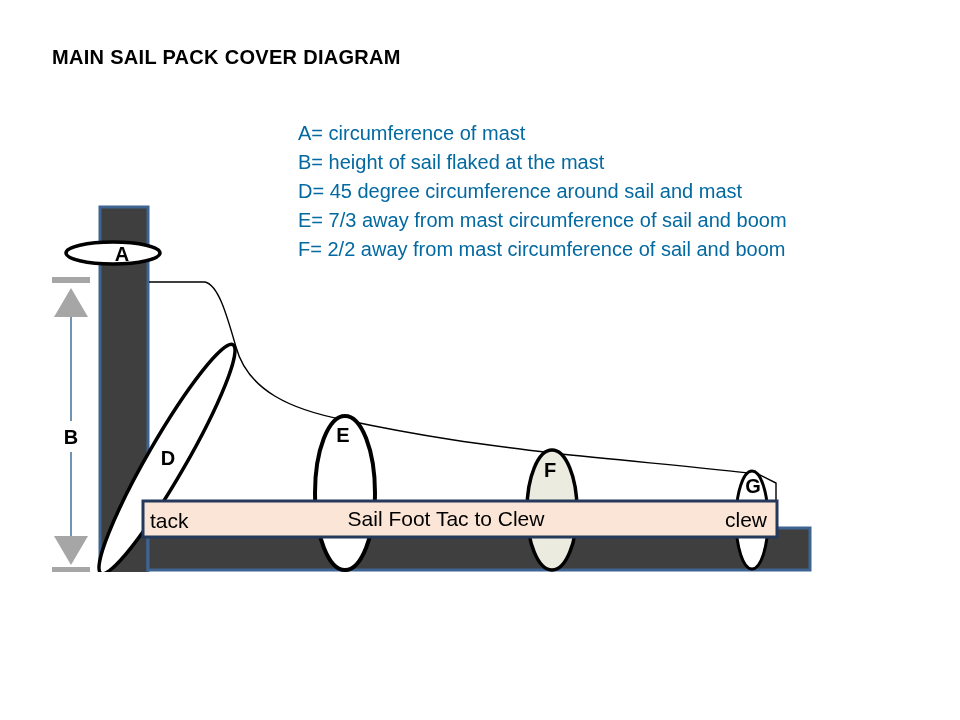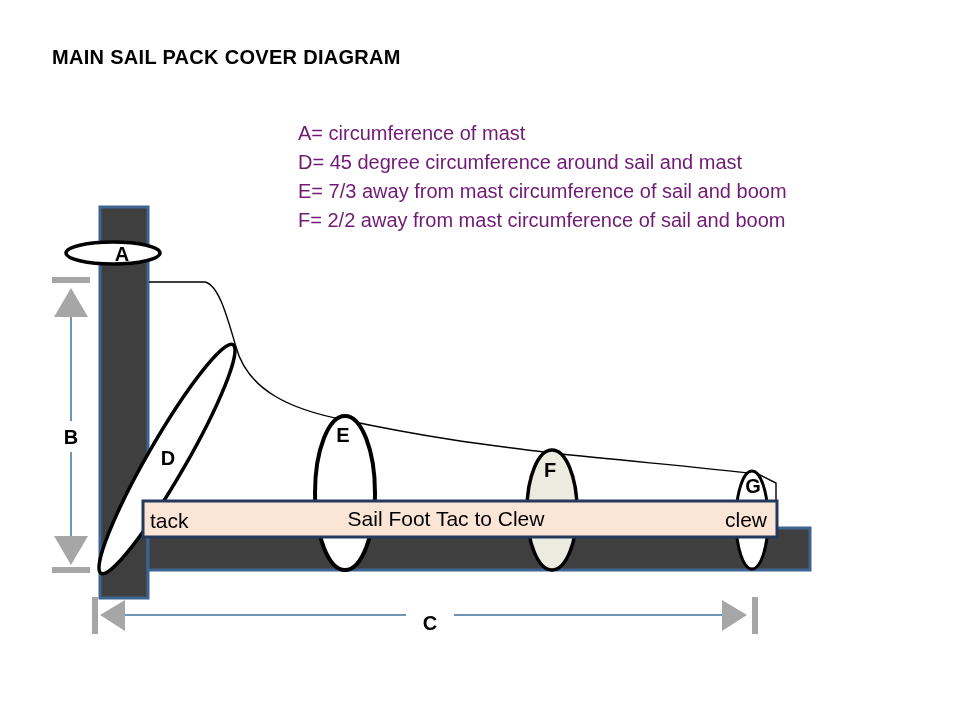--- a/index.html
+++ b/index.html
@@ -1,41 +1,42 @@
 <!DOCTYPE html>
 <html><head>
 <meta charset="utf-8">
 <style>
   html,body { margin:0; padding:0; background:#ffffff; }
   .canvas {
-    position:relative; width:960px; height:720px; background:#ffffff;
+    position:relative; width:960px; height:572px; background:#ffffff;
     font-family:"Liberation Sans", sans-serif; overflow:hidden;
   }
   .title {
     position:absolute; left:52px; top:46px;
     font-size:20px; font-weight:bold; color:#000; letter-spacing:0.3px;
   }
   .legend {
     position:absolute; left:298px; top:119px;
-    font-size:20px; color:#701a75; line-height:29px; white-space:nowrap;
+    font-size:20px; color:#0369a1; line-height:29px; white-space:nowrap;
   }
   svg.diagram { position:absolute; left:0; top:0; }
   svg text { font-family:"Liberation Sans", sans-serif; fill:#000; }
   .ltr-label { font-size:20px; font-weight:bold; }
   .strip-text { font-size:21px; }
 </style>
 </head>
 <body>
 
 <div class="canvas">
 
   <div class="title">MAIN SAIL PACK COVER DIAGRAM</div>
 
   <div class="legend">
     <div>A= circumference of mast</div>
+    <div>B= height of sail flaked at the mast</div>
     <div>D= 45 degree circumference around sail and mast</div>
     <div>E= 7/3 away from mast circumference of sail  and boom</div>
     <div>F= 2/2 away from mast circumference of sail  and boom</div>
   </div>
 
   <svg class="diagram" width="960" height="720" viewBox="0 0 960 720">
 
     <rect x="100" y="207" width="48" height="391" fill="#3f3f3f" stroke="#3e6492" stroke-width="3"></rect>
 
     <rect x="148" y="528" width="662" height="42" fill="#3f3f3f" stroke="#3e6492" stroke-width="3"></rect>

